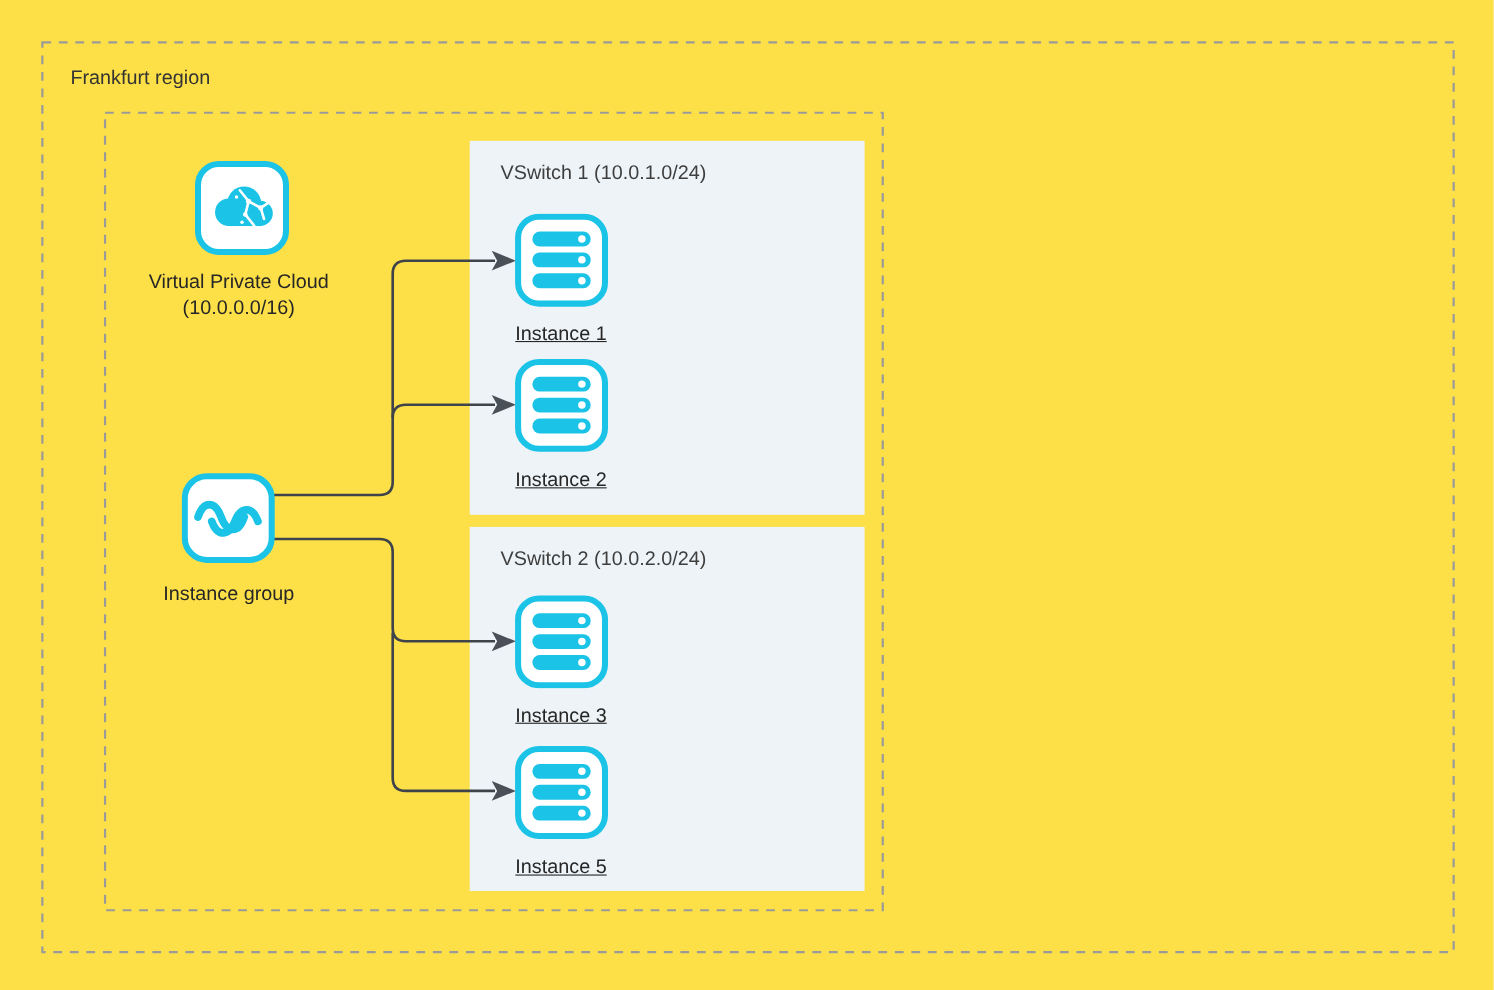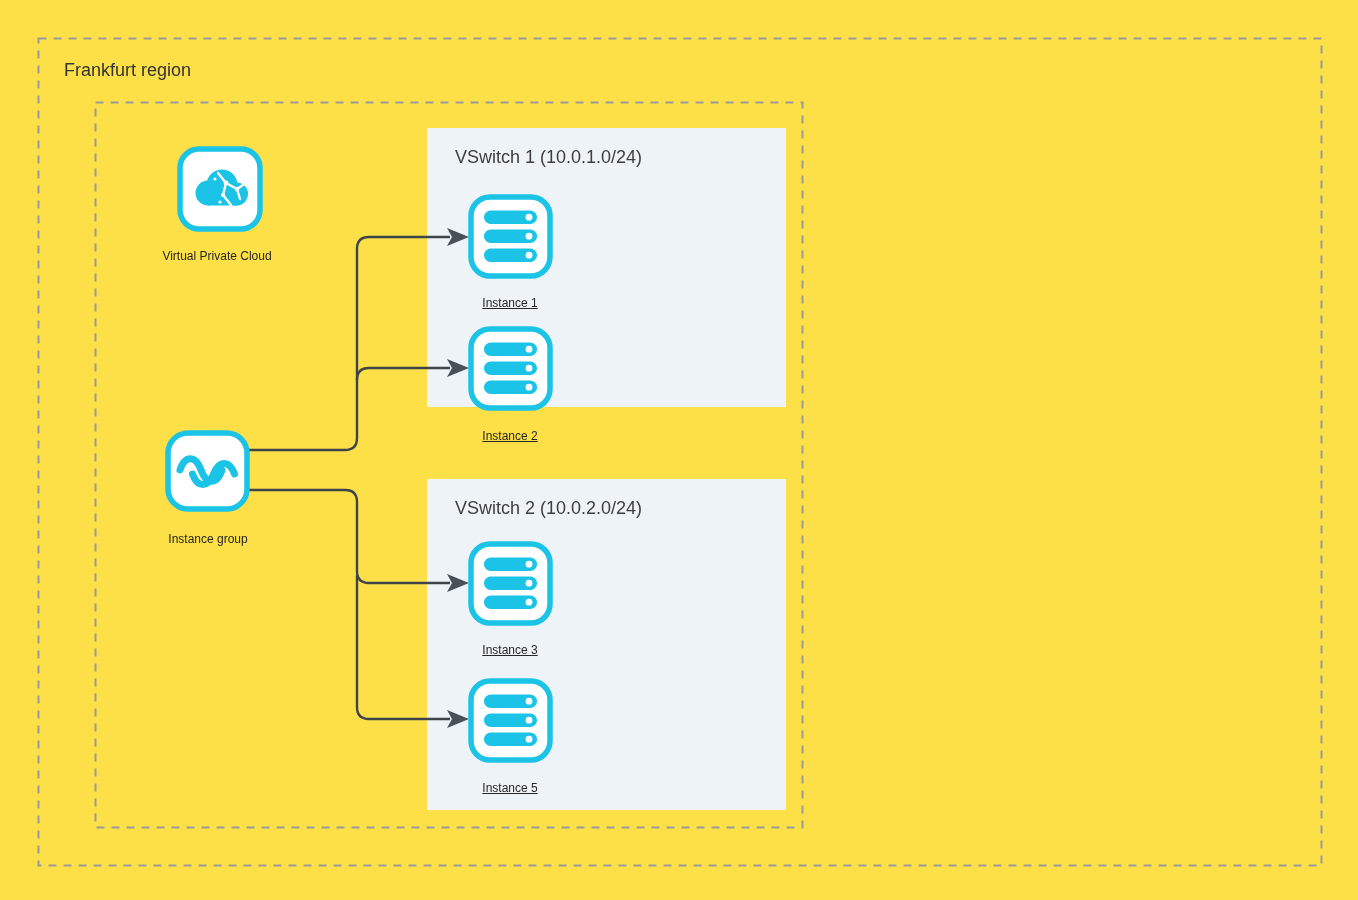--- a/index.html
+++ b/index.html
@@ -23,30 +23,30 @@
   .abs{position:absolute;}
   .region-label{
     left:64px;top:60px;
     font-size:18px;color:#333333;
     white-space:nowrap;
   }
   .vswitch{
     background:var(--vswitch-bg);
     position:absolute;left:427px;width:359px;
   }
-  .vswitch-1{top:128px;height:279px;}
+  .vswitch-1{top:128px;height:340px;}
   .vswitch-2{top:479px;height:331px;}
   .vswitch-title{
     position:absolute;left:28px;top:19px;
     font-size:18px;color:var(--text-secondary);
     white-space:nowrap;
   }
   .node-label{
     position:absolute;
-    font-size:12px;color:var(--text-primary);
+    font-size:18px;color:var(--text-primary);
     text-align:center;line-height:23px;
     white-space:nowrap;
   }
   .vpc-label{left:92px;top:245px;width:250px;}
   .scaling-label{left:108px;top:528px;width:200px;}
   .instance-label{left:425px;width:170px;text-decoration:underline;}
   .instance-label-1{top:292px;}
   .instance-label-2{top:425px;}
   .instance-label-3{top:639px;}
   .instance-label-4{top:777px;}
@@ -110,20 +110,21 @@
       <path class="crack" d="M60,43 L69,37"></path>
       <circle class="crack-dot" cx="49" cy="37" r="2.4"></circle>
       <circle class="crack-dot" cx="46" cy="49" r="2.1"></circle>
       <circle class="crack-dot" cx="60" cy="43" r="2.3"></circle>
       <circle class="crack-dot" cx="38" cy="33" r="1.6"></circle>
       <circle class="crack-dot" cx="43" cy="56" r="1.6"></circle>
     </g>
   </svg>
   <div class="node-label vpc-label">
     <div>Virtual Private Cloud</div>
+    <div>(10.0.0.0/16)</div>
   </div>
 
   <svg class="icon-svg scaling-icon" width="85" height="82" viewBox="0 0 85 82">
     <rect class="icon-frame" x="3" y="3" width="79" height="76" rx="20"></rect>
     <path class="icon-wave" d="M15,40 C20,25 30.5,25 36,40 C41.5,55 52,55 57,40"></path>
     <path class="icon-wave" d="M27.5,44 C32.5,58 43,58 48.5,44 C54,30 64.5,30 69.5,44"></path>
   </svg>
   <div class="node-label scaling-label">Instance group</div>
 
   <svg width="0" height="0" style="position:absolute" aria-hidden="true">

